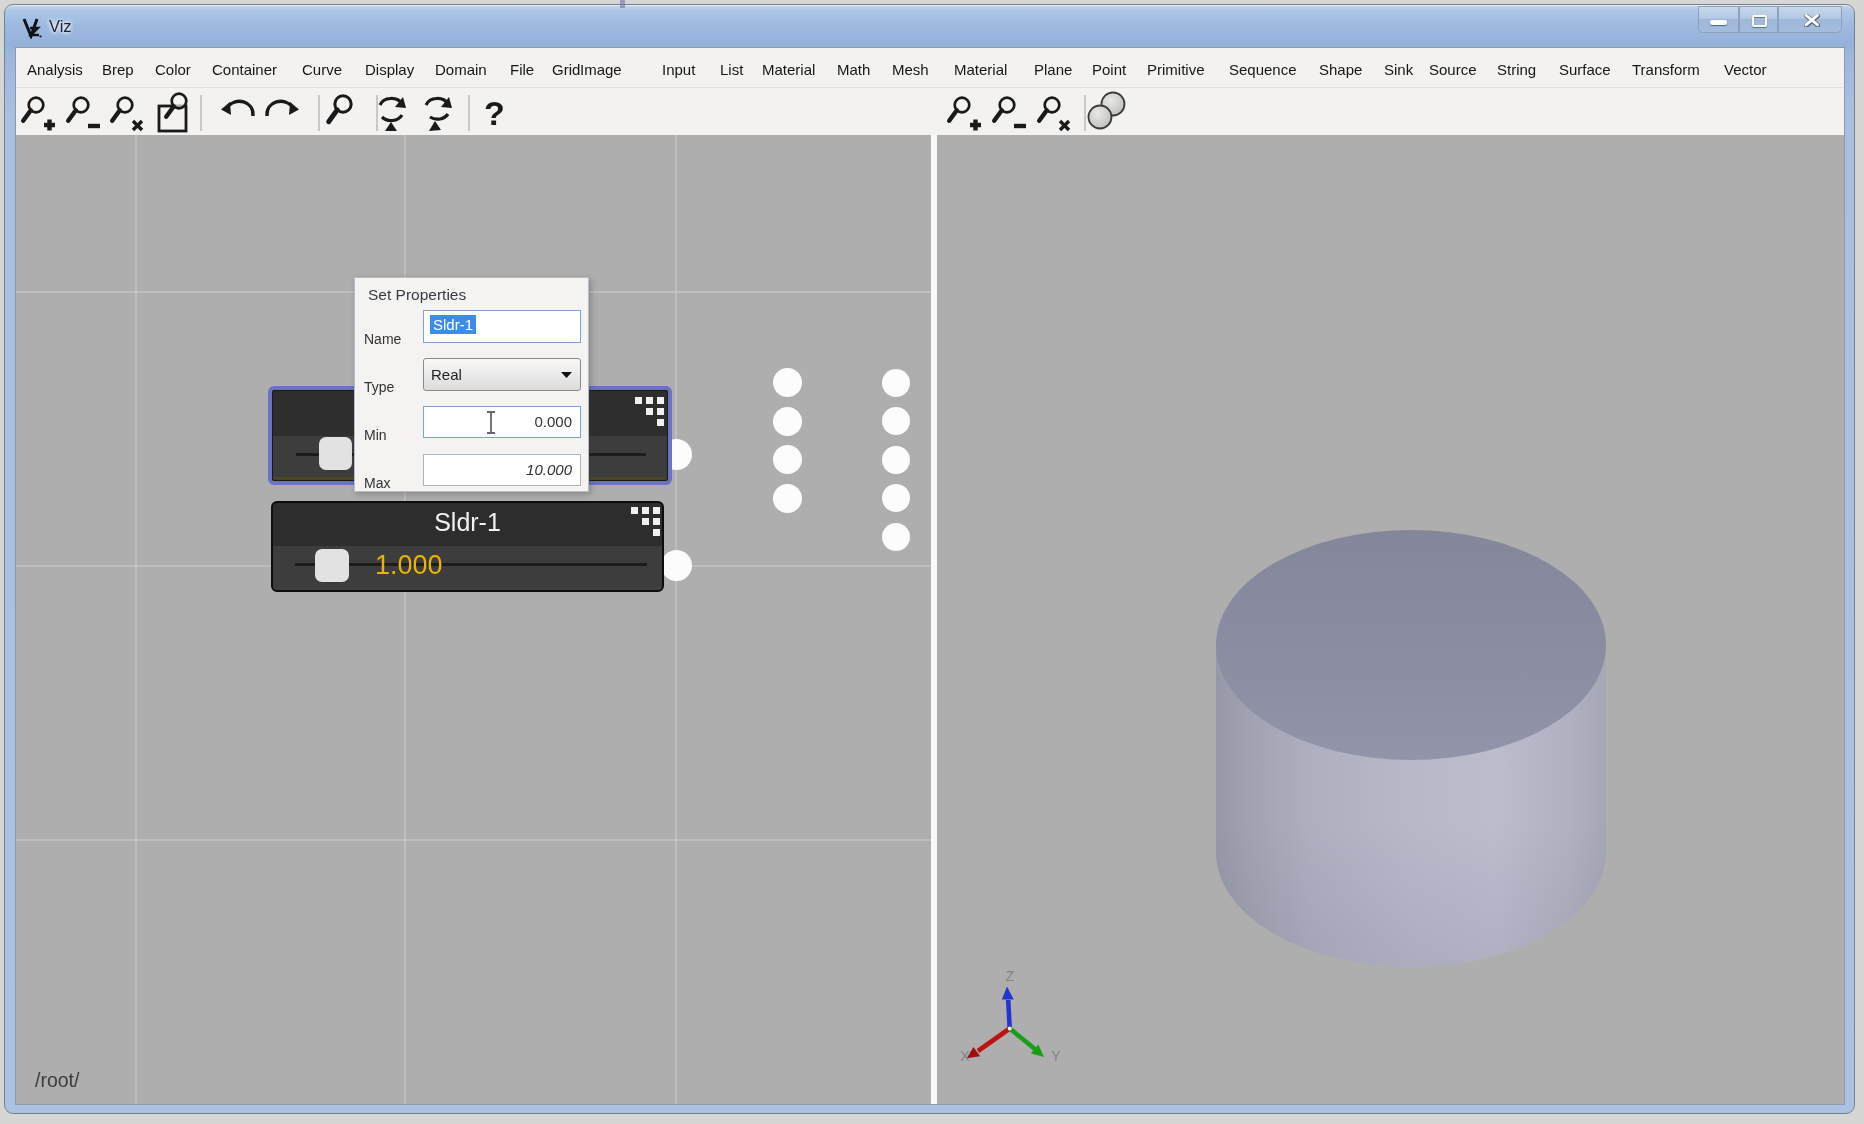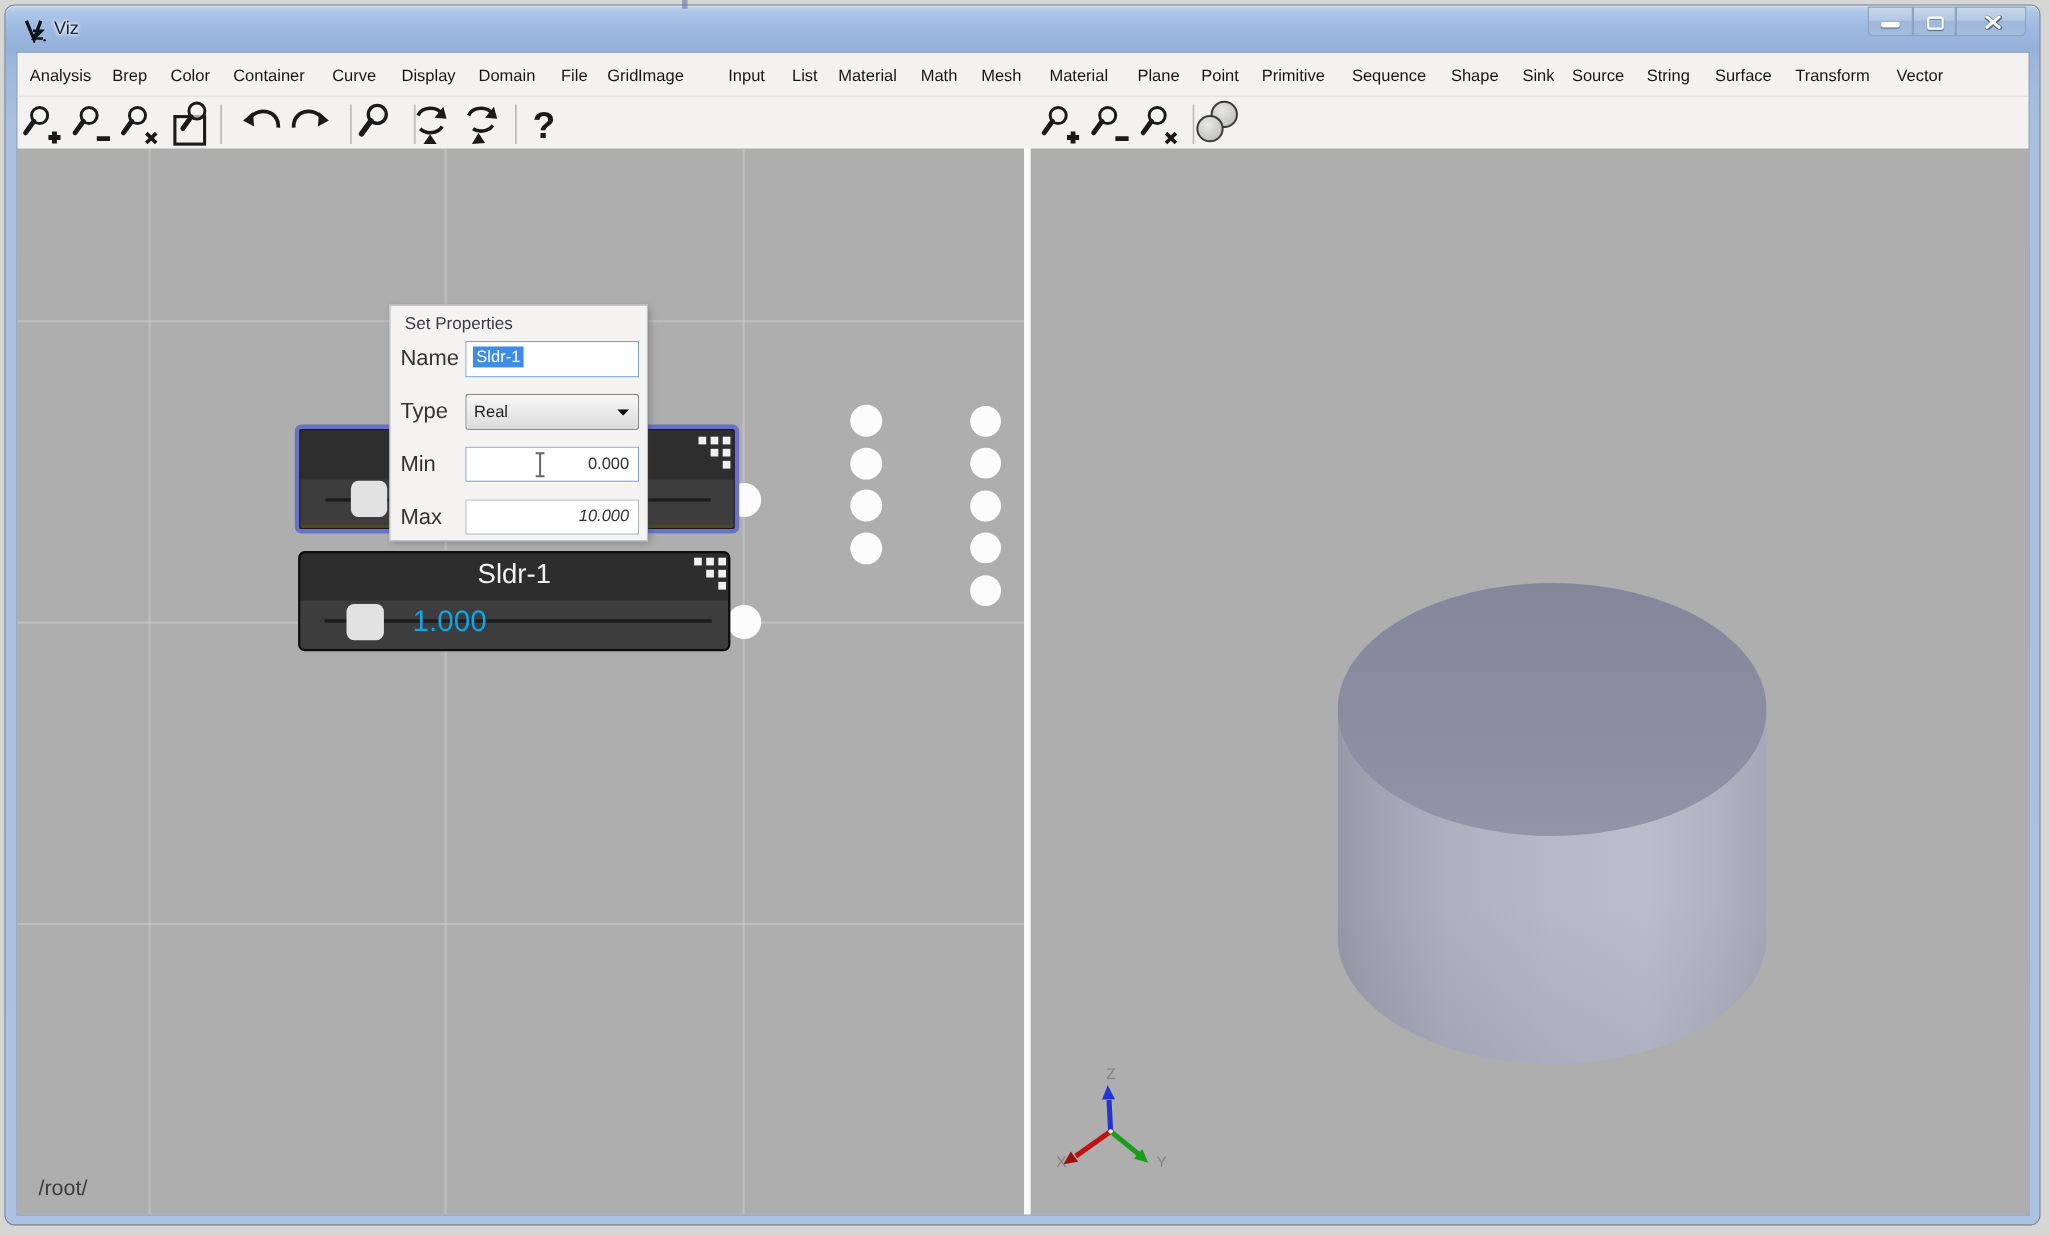--- a/index.html
+++ b/index.html
@@ -29,21 +29,21 @@
   #rootlbl { left:19px; top:934px; font-size:19.5px; color:#3c3c3c; }
   
   .pin { background:#fcfcfc; border-radius:50%; }
   .node { border-radius:7px; }
   .dots { width:29px; height:29px; }
   .dots i { position:absolute; width:7px; height:7px; background:#f0f0f0; }
   .ntitle { color:#f2f2f2; text-align:center; }
   
   #dlg { left:338px; top:142px; width:235px; height:215px; background:#f4f3f2; transform:translateZ(0);
     border:1px solid #b6bcc6; box-shadow:2px 2px 6px rgba(60,60,60,.35); font-size:15px; color:#333; }
-  #dlg .lbl { position:absolute; left:26px; font-size:20px; }
+  #dlg .lbl { position:absolute; left:26px; font-size:14px;margin-top:16px; }
   .inp { position:absolute; left:68px; width:158px; background:#fff; border:1px solid #7da2ce; transform:translateZ(0); }
   #dlg span, #dlg .lbl { opacity:.999; }
   
   #title-ic { left:22px; top:17px; }
   #title-tx { left:49px; top:17px; font-size:16.5px; color:#1c2430; text-shadow:0 0 4px #fff, 0 0 4px #fff; }
   
   .wbtn { position:absolute; top:6px; height:27px; background:linear-gradient(180deg,#c8d8ec 0%,#b2c8e4 45%,#9fb8da 50%,#a4bcdc 100%);
     border:1px solid #8da1bc; }
   .wbtn .g { position:absolute; }
 </style>
@@ -184,21 +184,21 @@
         </div>
       </div>
     </div>
 
     <div class="abs pin" style="left:645px;top:415px;width:31px;height:31px;"></div>
     <div class="abs node" style="left:255px;top:366px;width:393px;height:91px;border:2px solid #0d0d0d;background:#2d2d2d;border-radius:6px;overflow:hidden;">
       <div class="abs" style="left:0;top:43px;width:100%;height:44px;background:#3d3d3d;"></div>
       <div class="abs ntitle" style="left:0;top:5px;width:100%;font-size:25px;">Sldr-1</div>
       <div class="abs" style="left:22px;top:60px;width:352px;height:3px;background:#1c1c1c;"></div>
       <div class="abs" style="left:42px;top:46px;width:34px;height:33px;background:#e2e2e2;border-radius:7px;"></div>
-      <div class="abs" style="left:102px;top:47px;font-size:27px;color:#0ea5e9;">1.000</div>
+      <div class="abs" style="left:102px;top:47px;font-size:27px;color:#eab308;">1.000</div>
       <div class="abs dots" style="left:358px;top:4px;">
         <i style="left:0;top:0"></i>
           <i style="left:11px;top:0"></i>
           <i style="left:22px;top:0"></i>
         <i style="left:11px;top:11px"></i>
           <i style="left:22px;top:11px"></i>
         <i style="left:22px;top:22px"></i>
       </div>
     </div>
 

